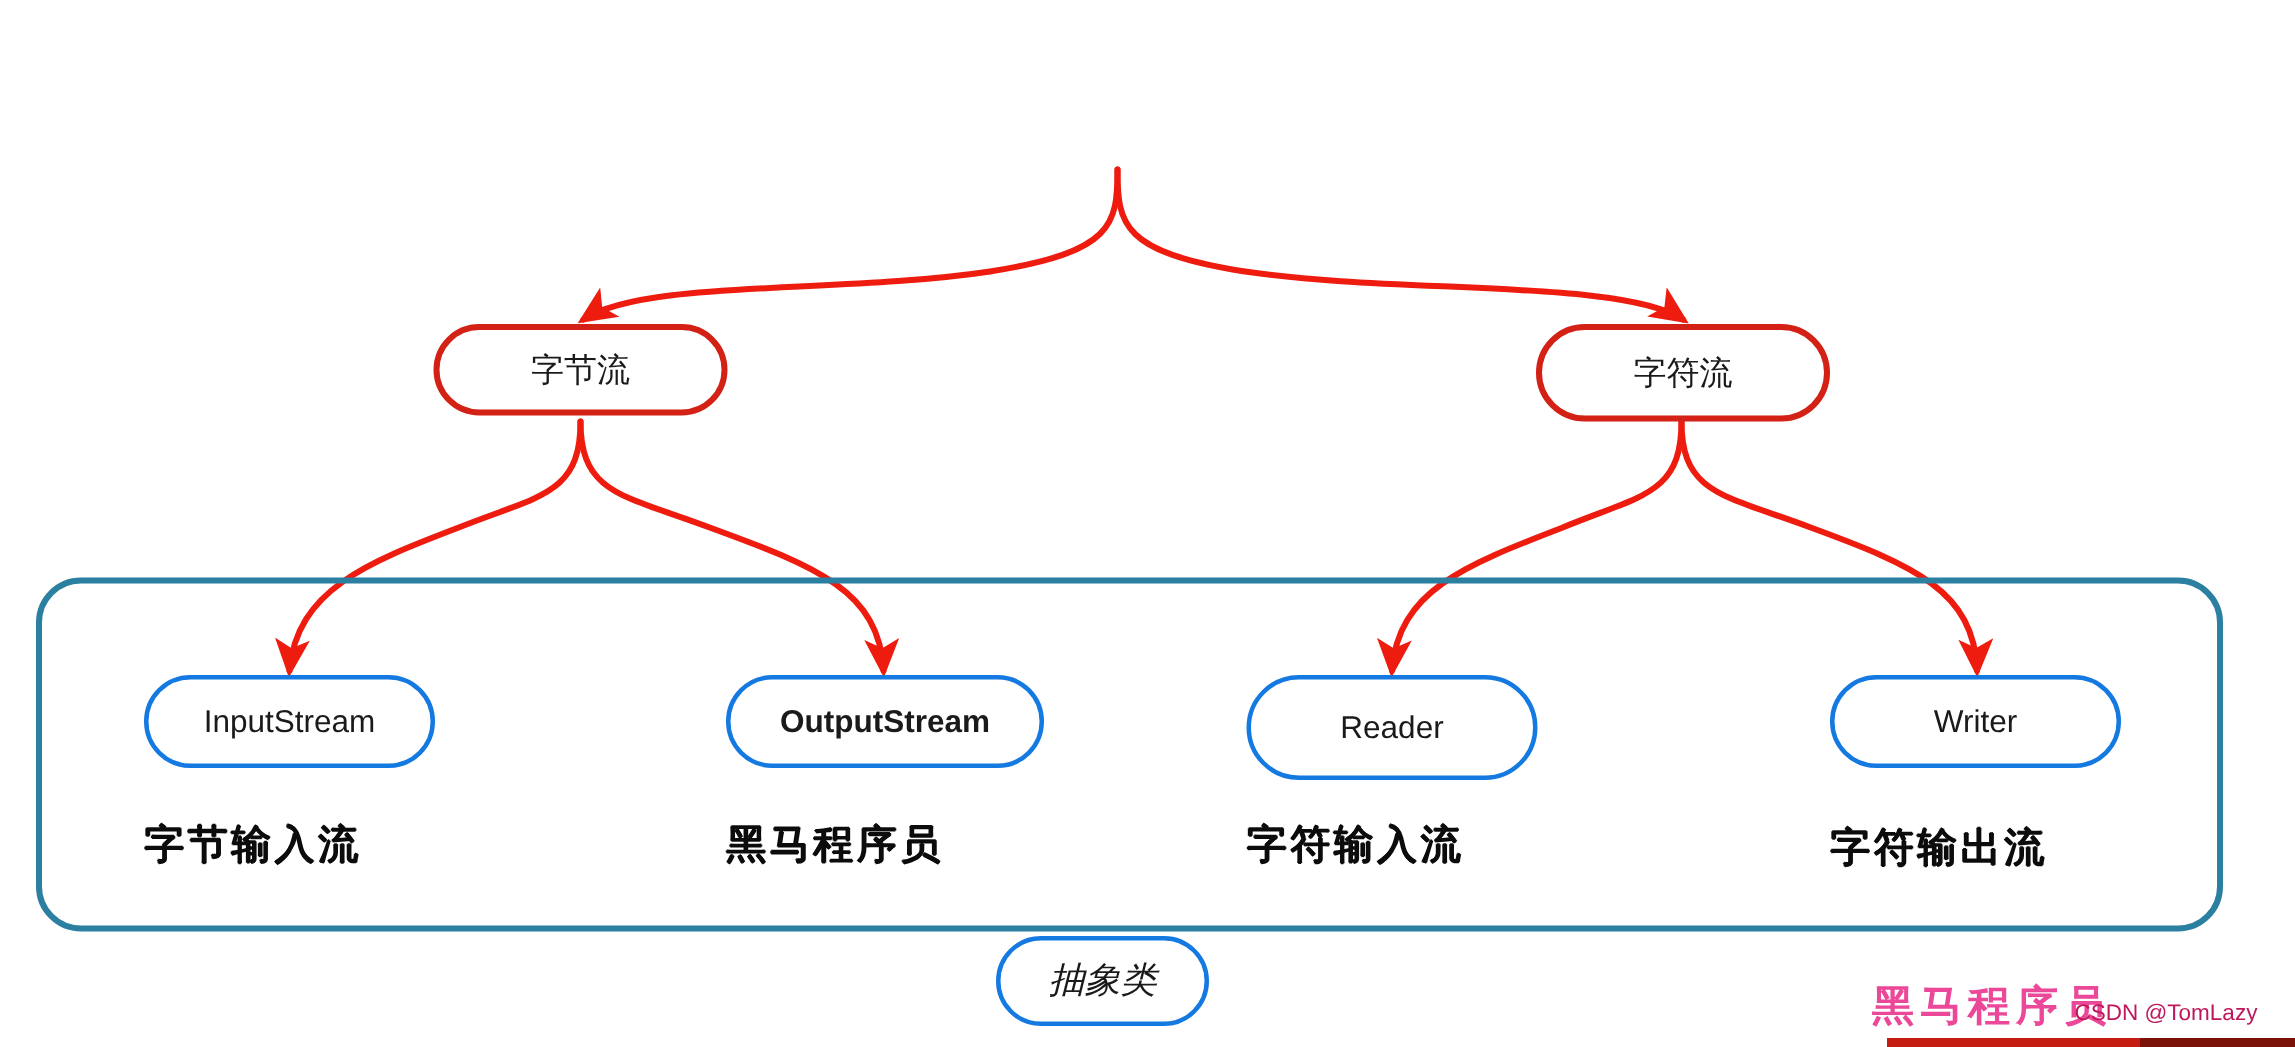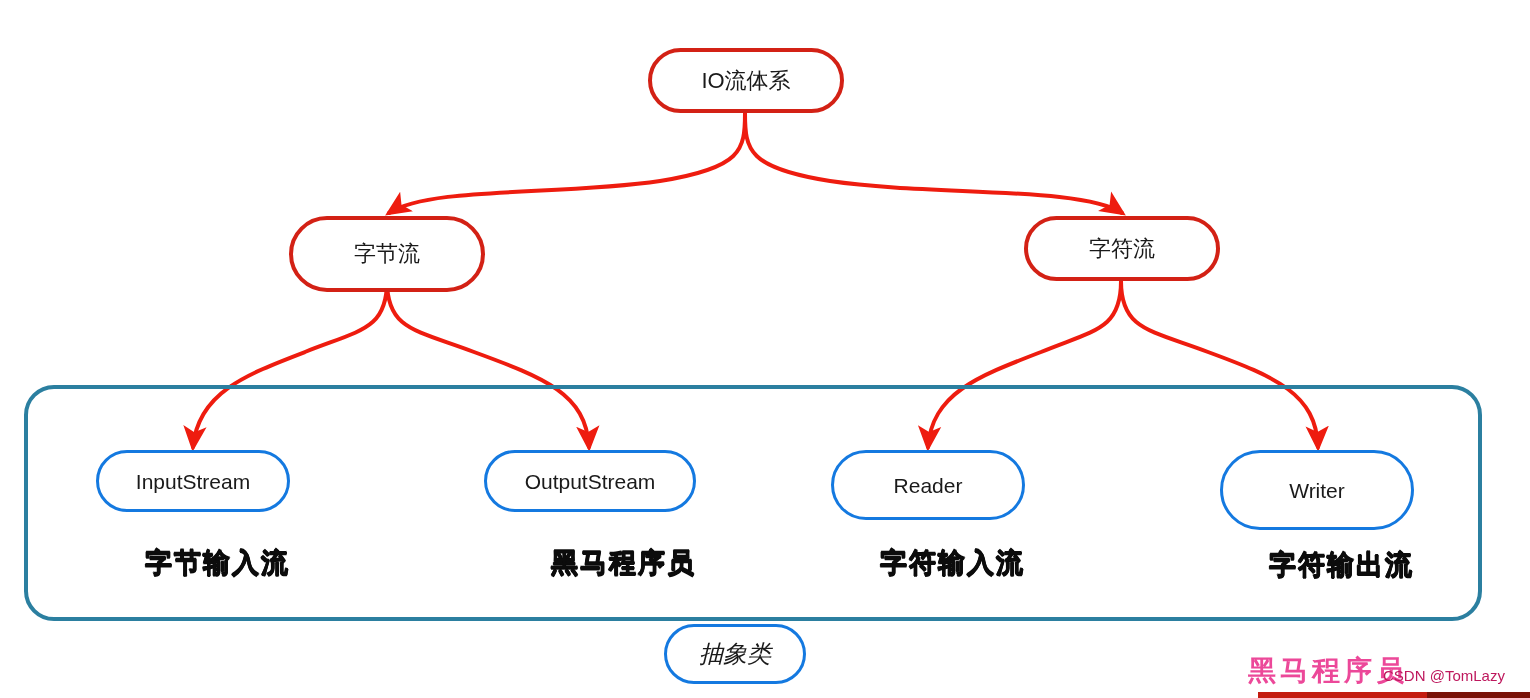--- a/index.html
+++ b/index.html
@@ -56,22 +56,22 @@
     border: 3px solid #1479e0;
   }
   .node-label {
     display: block;
     line-height: 1;
   }
 
   
   .caption {
     position: absolute;
-    text-align: right;
-    font-weight: 700;
+    text-align: left;
+    font-weight: 400;
     color: #0c0c0c;
     letter-spacing: 2px;
     white-space: nowrap;
     text-shadow:
       0.6px 0 0 #0c0c0c, -0.6px 0 0 #0c0c0c,
       0 0.6px 0 #0c0c0c, 0 -0.6px 0 #0c0c0c;
   }
 
   
   .watermark {
@@ -123,48 +123,45 @@
       <path d="M 1121,281 C 1121,330 1094,330 1041,352
                C 976,377 932,394 928,447"></path>
 
       <path d="M 1121,281 C 1121,330 1150,330 1208,352
                C 1276,377 1316,394 1318,447"></path>
     </g>
   </svg>
 
   <div class="group-box" style="left:24px; top:385px; width:1458px; height:236px;"></div>
 
-  <div class="node red" style="left:648px; top:48px; width:196px; height:65px; font-size:22px;">
-    <span class="node-label">IO流体系</span>
-  </div>
 
-  <div class="node red" style="left:289px; top:216px; width:196px; height:76px; font-size:22px;">
+  <div class="node red" style="left:289px; top:216px; width:196px; height:61px; font-size:22px;">
     <span class="node-label">字节流</span>
   </div>
 
   <div class="node red" style="left:1024px; top:216px; width:196px; height:65px; font-size:22px;">
     <span class="node-label">字符流</span>
   </div>
 
   <div class="node blue" style="left:96px; top:450px; width:194px; height:62px; font-size:21px;">
     <span class="node-label">InputStream</span>
   </div>
   <div class="caption" style="left:96px; top:545px; width:194px; font-size:27px;">字节输入流</div>
 
-  <div class="node blue" style="left:484px; top:450px; width:212px; height:62px; font-size:21px;">
+  <div class="node blue" style="left:484px; top:450px; width:212px; height:62px; font-size:21px;font-weight:bold;">
     <span class="node-label">OutputStream</span>
   </div>
   <div class="caption" style="left:484px; top:545px; width:212px; font-size:27px;">黑马程序员</div>
 
   <div class="node blue" style="left:831px; top:450px; width:194px; height:70px; font-size:21px;">
     <span class="node-label">Reader</span>
   </div>
   <div class="caption" style="left:831px; top:545px; width:194px; font-size:27px;">字符输入流</div>
 
-  <div class="node blue" style="left:1220px; top:450px; width:194px; height:80px; font-size:21px;">
+  <div class="node blue" style="left:1220px; top:450px; width:194px; height:62px; font-size:21px;">
     <span class="node-label">Writer</span>
   </div>
   <div class="caption" style="left:1220px; top:547px; width:194px; font-size:27px;">字符输出流</div>
 
   <div class="node blue" style="left:664px; top:624px; width:142px; height:60px; font-size:24px;font-style:italic;">
     <span class="node-label">抽象类</span>
   </div>
 
   <div class="watermark-logo" style="left:1248px; top:652px; font-size:28px;">黑马程序员</div>
   <div class="watermark" style="left:1383px; top:667px; font-size:15px;">CSDN @TomLazy</div>

